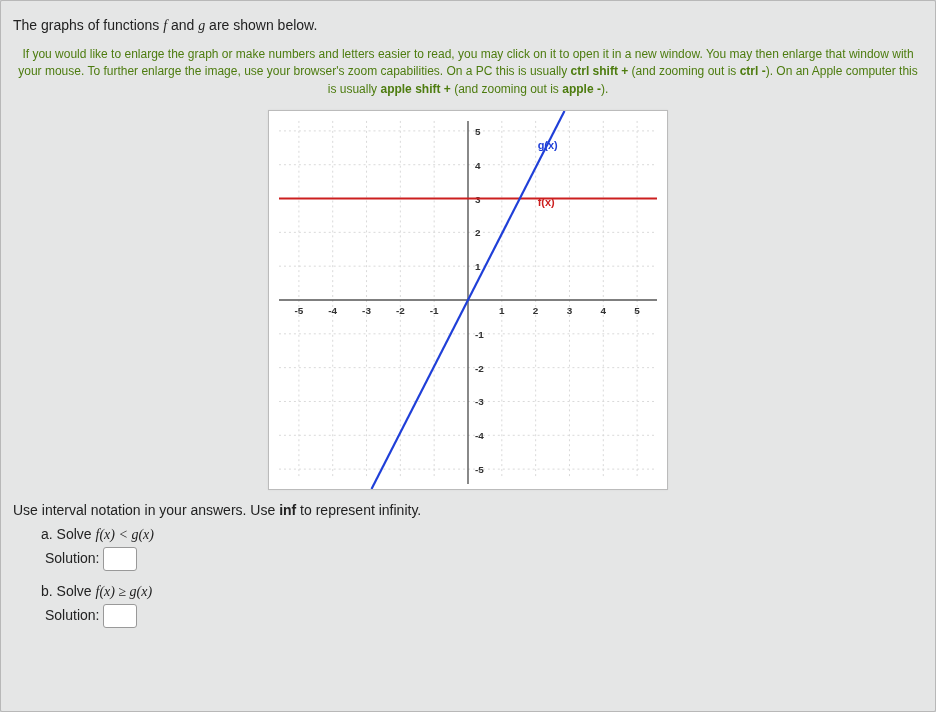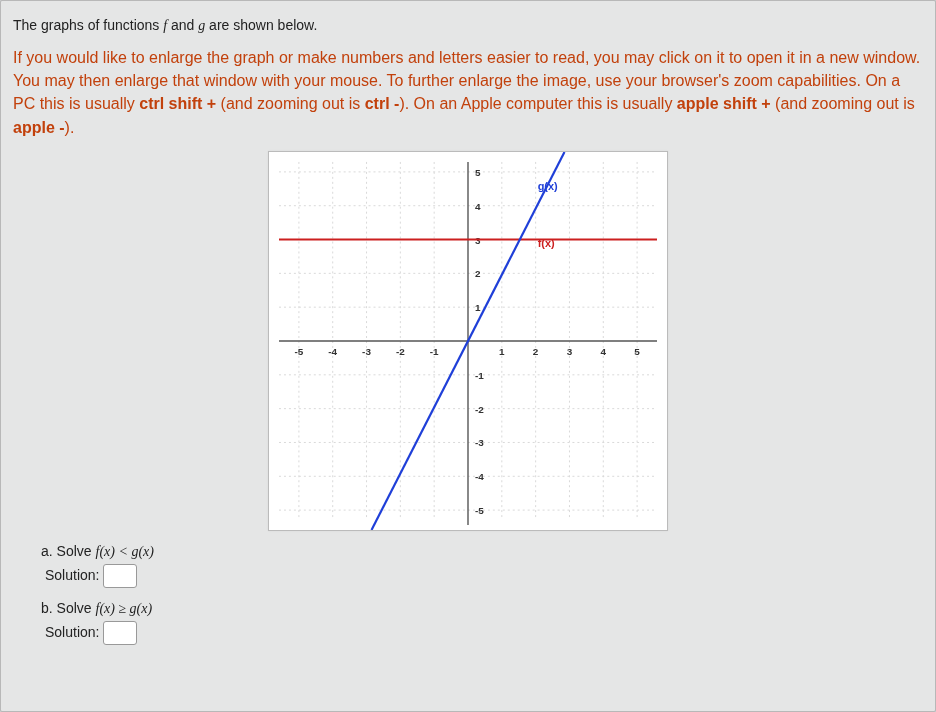--- a/index.html
+++ b/index.html
@@ -19,24 +19,25 @@
     height: 712px;
     border: 1px solid #b8b8b8;
     border-radius: 2px;
   }
   .intro1 {
     font-size: 14px;
     color: #222;
     margin: 6px 0 12px 0;
   }
   .intro2 {
-    font-size: 16px;
-    color: #c2410c;
+    font-size: 12px;
+    color: #4d7c0f;
     line-height: 1.45;
     margin: 0 0 12px 0;
+    text-align: center;
   }
   .fiti { font-style: italic; font-family: 'Times New Roman', serif; }
   b { font-weight: bold; }
   .graph-wrap {
     width: 100%;
     display: flex;
     justify-content: center;
     margin: 6px 0 12px 0;
   }
   .graph {
@@ -148,20 +149,23 @@
 
       <line x1="10" y1="88" x2="390" y2="88" stroke="#cc1f1f" stroke-width="2"></line>
 
       <line x1="103" y1="380" x2="297" y2="0" stroke="#1f3fd8" stroke-width="2.2"></line>
 
       <text class="func-text" x="270" y="96" fill="#cc1f1f">f(x)</text>
       <text class="func-text" x="270" y="38" fill="#1f3fd8">g(x)</text>
     </svg>
   </div>
 
+  <p class="instr">
+    <span>Use interval notation in your answers. Use </span><b>inf</b><span> to represent infinity.</span>
+  </p>
 
   <div class="qlist">
     <div class="qitem">
       <span class="qlabel">a.</span>
       <span>Solve </span><span class="serif fiti">f(x) &lt; g(x)</span>
       <div class="sol-row">
         <span class="sol-label">Solution:</span>
         <input class="solution" type="text" value="" style="">
       </div>
     </div>

